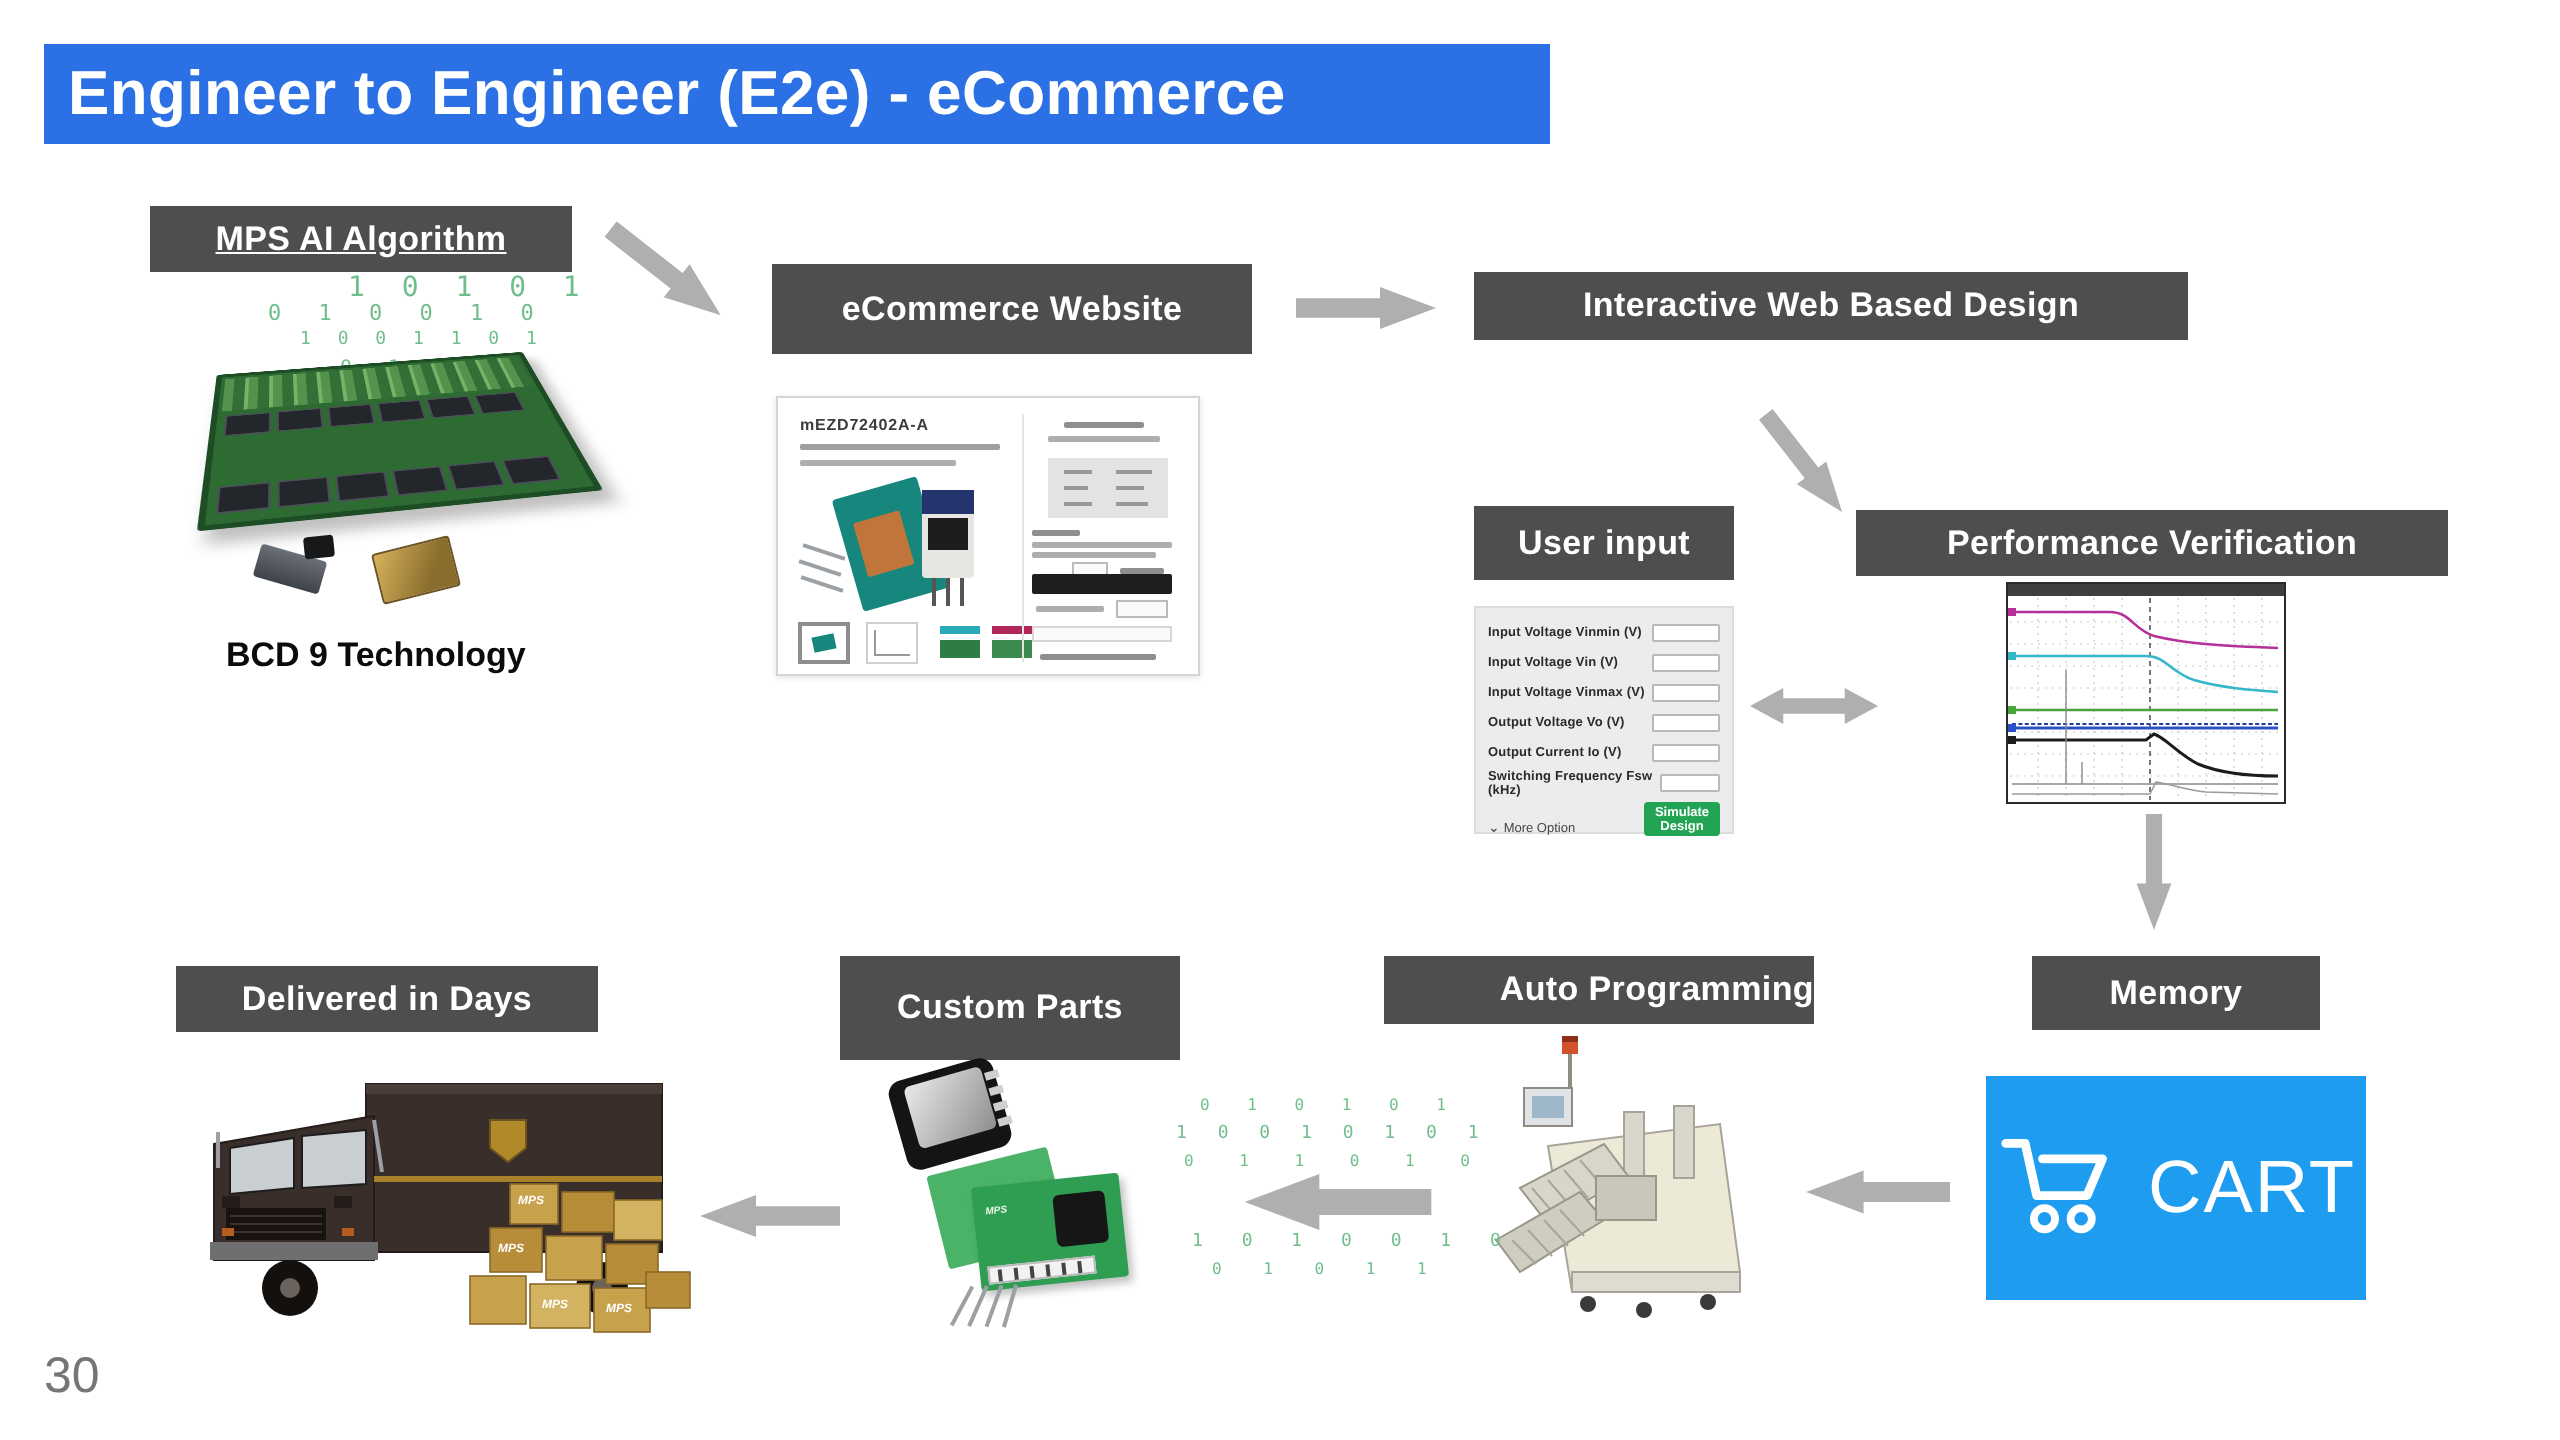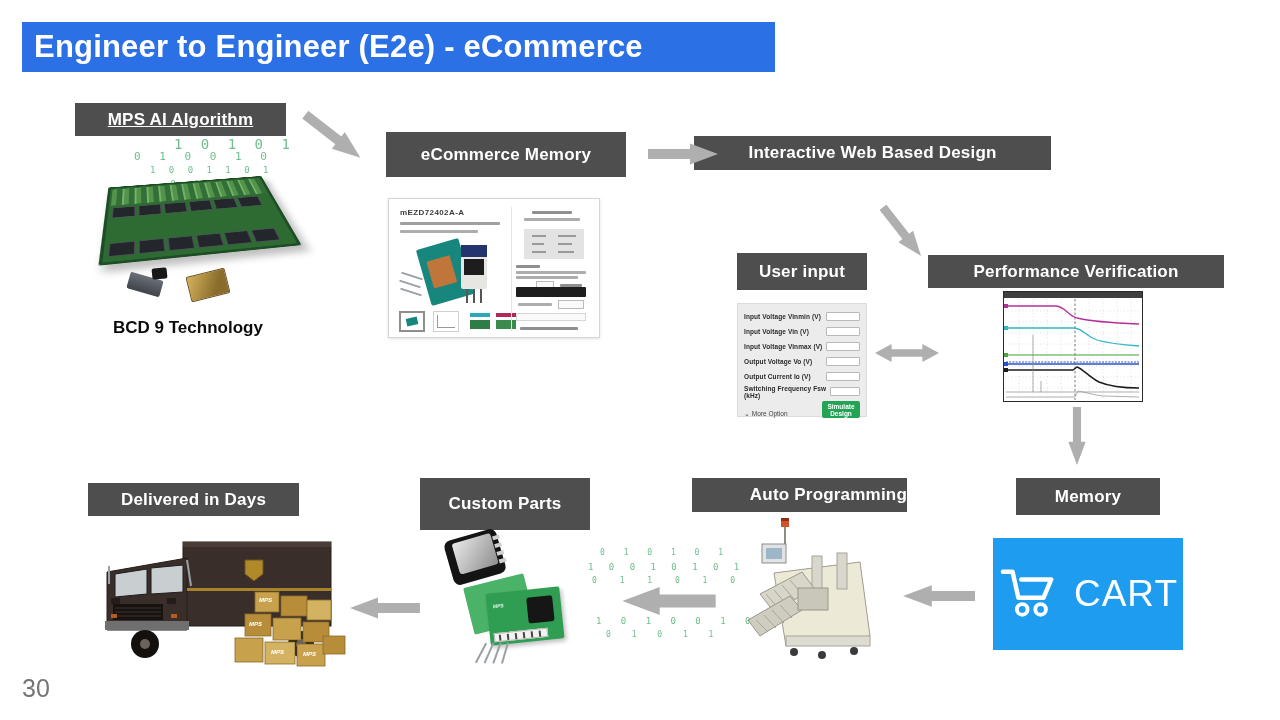--- a/index.html
+++ b/index.html
@@ -15,21 +15,21 @@
     padding-left:12px; font-size:31px; font-weight:bold; letter-spacing:.2px;
   }
   
   .hdr {
     position:absolute; background:#4E4E4E; color:#fff; font-weight:bold;
     font-size:17px; display:flex; align-items:center; justify-content:center;
     text-align:center; letter-spacing:.2px;
   }
   .h-mps   { left:75px;  top:103px; width:211px; height:33px;text-decoration:underline; }
   .h-ecom  { left:386px; top:132px; width:240px; height:45px; }
-  .h-iwbd  { left:694px; top:136px; width:357px; height:34px; }
+  .h-iwbd  { left:737px; top:136px; width:357px; height:34px; }
   .h-ui    { left:737px; top:253px; width:130px; height:37px; }
   .h-perf  { left:928px; top:255px; width:296px; height:33px; }
   .h-order { left:1016px;top:478px; width:144px; height:37px; }
   .h-ap    { left:692px; top:478px; width:215px; height:34px;justify-content:flex-end; }
   .h-cp    { left:420px; top:478px; width:170px; height:52px; }
   .h-del   { left:88px;  top:483px; width:211px; height:33px; }
   
   .arrow { position:absolute; }
   .arrow svg { display:block; width:100%; height:100%; }
   .arrow polygon { fill:#AFAFAF; }
@@ -123,21 +123,21 @@
 <div id="slide">
 
   <div class="title-bar">
     <span>Engineer to Engineer (E2e) - eCommerce</span>
   </div>
 
   <div class="hdr h-mps">
       <span>MPS AI Algorithm</span>
     </div>
   <div class="hdr h-ecom">
-      <span>eCommerce Memory</span>
+      <span>eCommerce Website</span>
     </div>
   <div class="hdr h-iwbd">
       <span>Interactive Web Based Design</span>
     </div>
   <div class="hdr h-perf">
       <span>Performance Verification</span>
     </div>
   <div class="hdr h-ui">
       <span>User input</span>
     </div>

